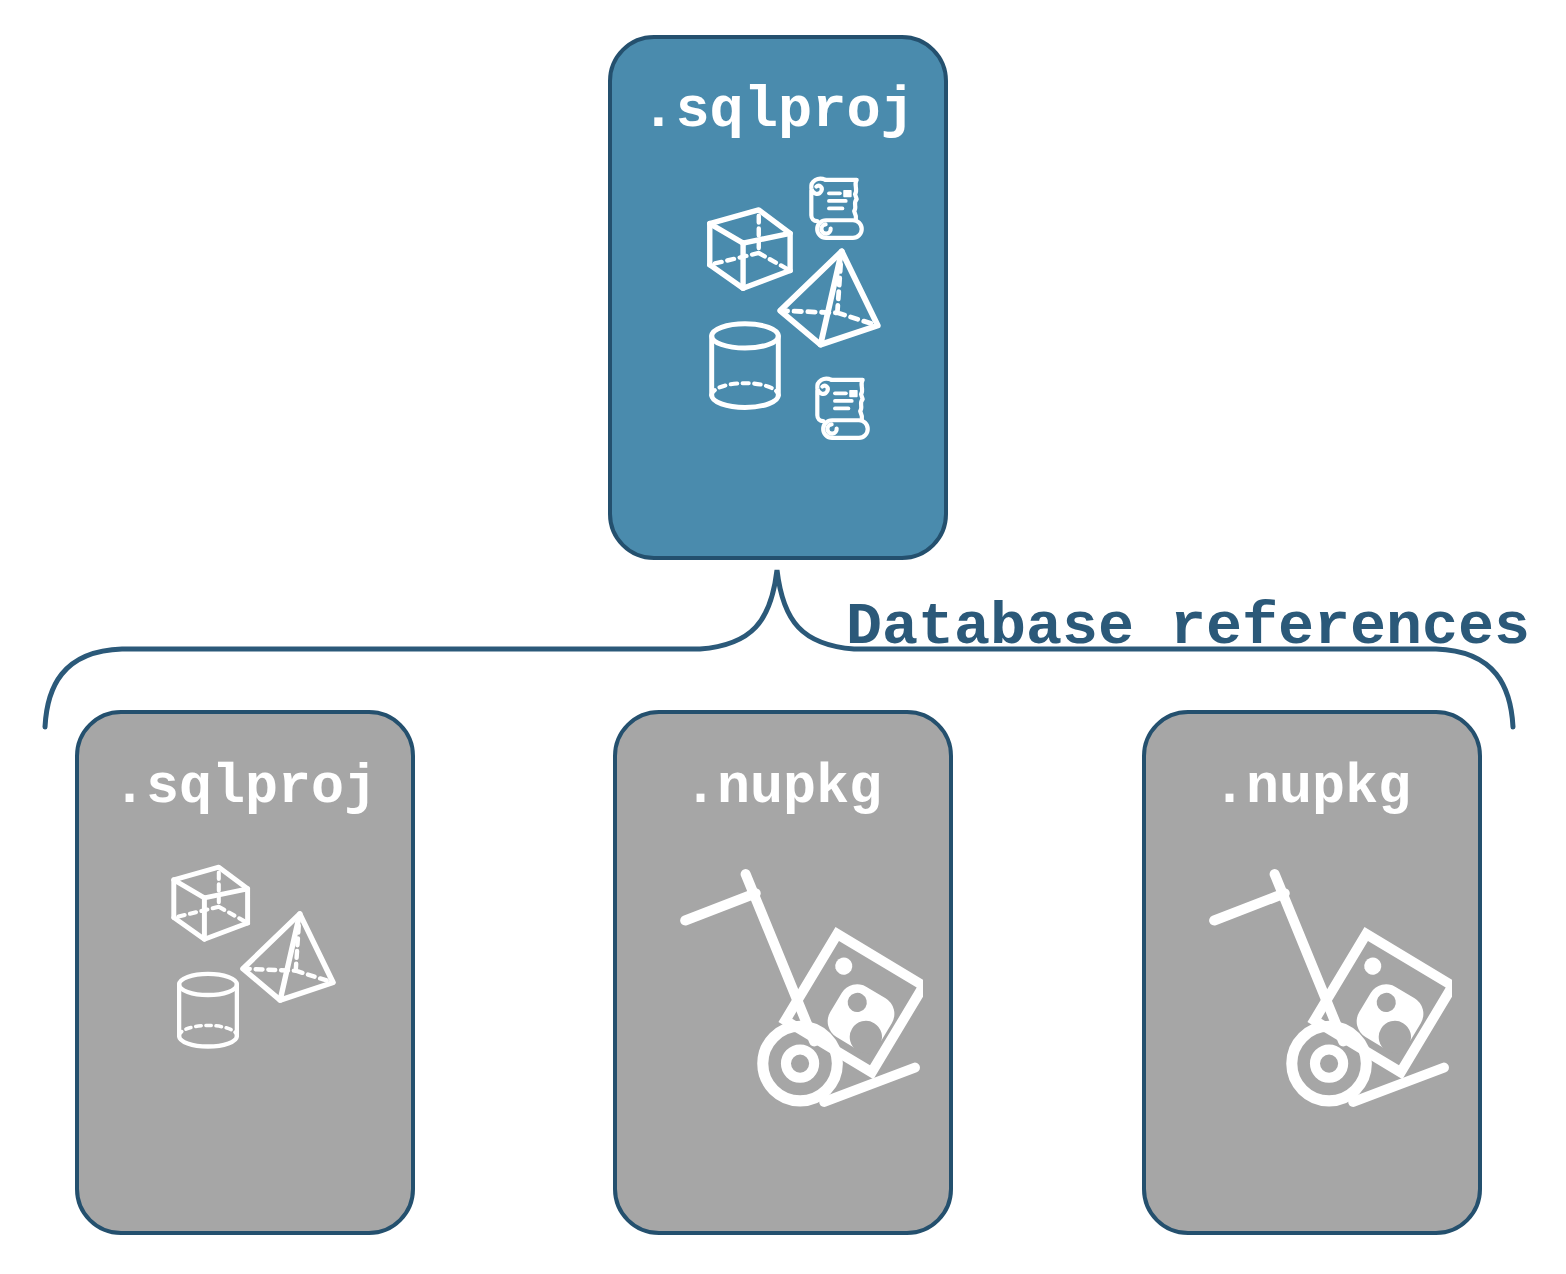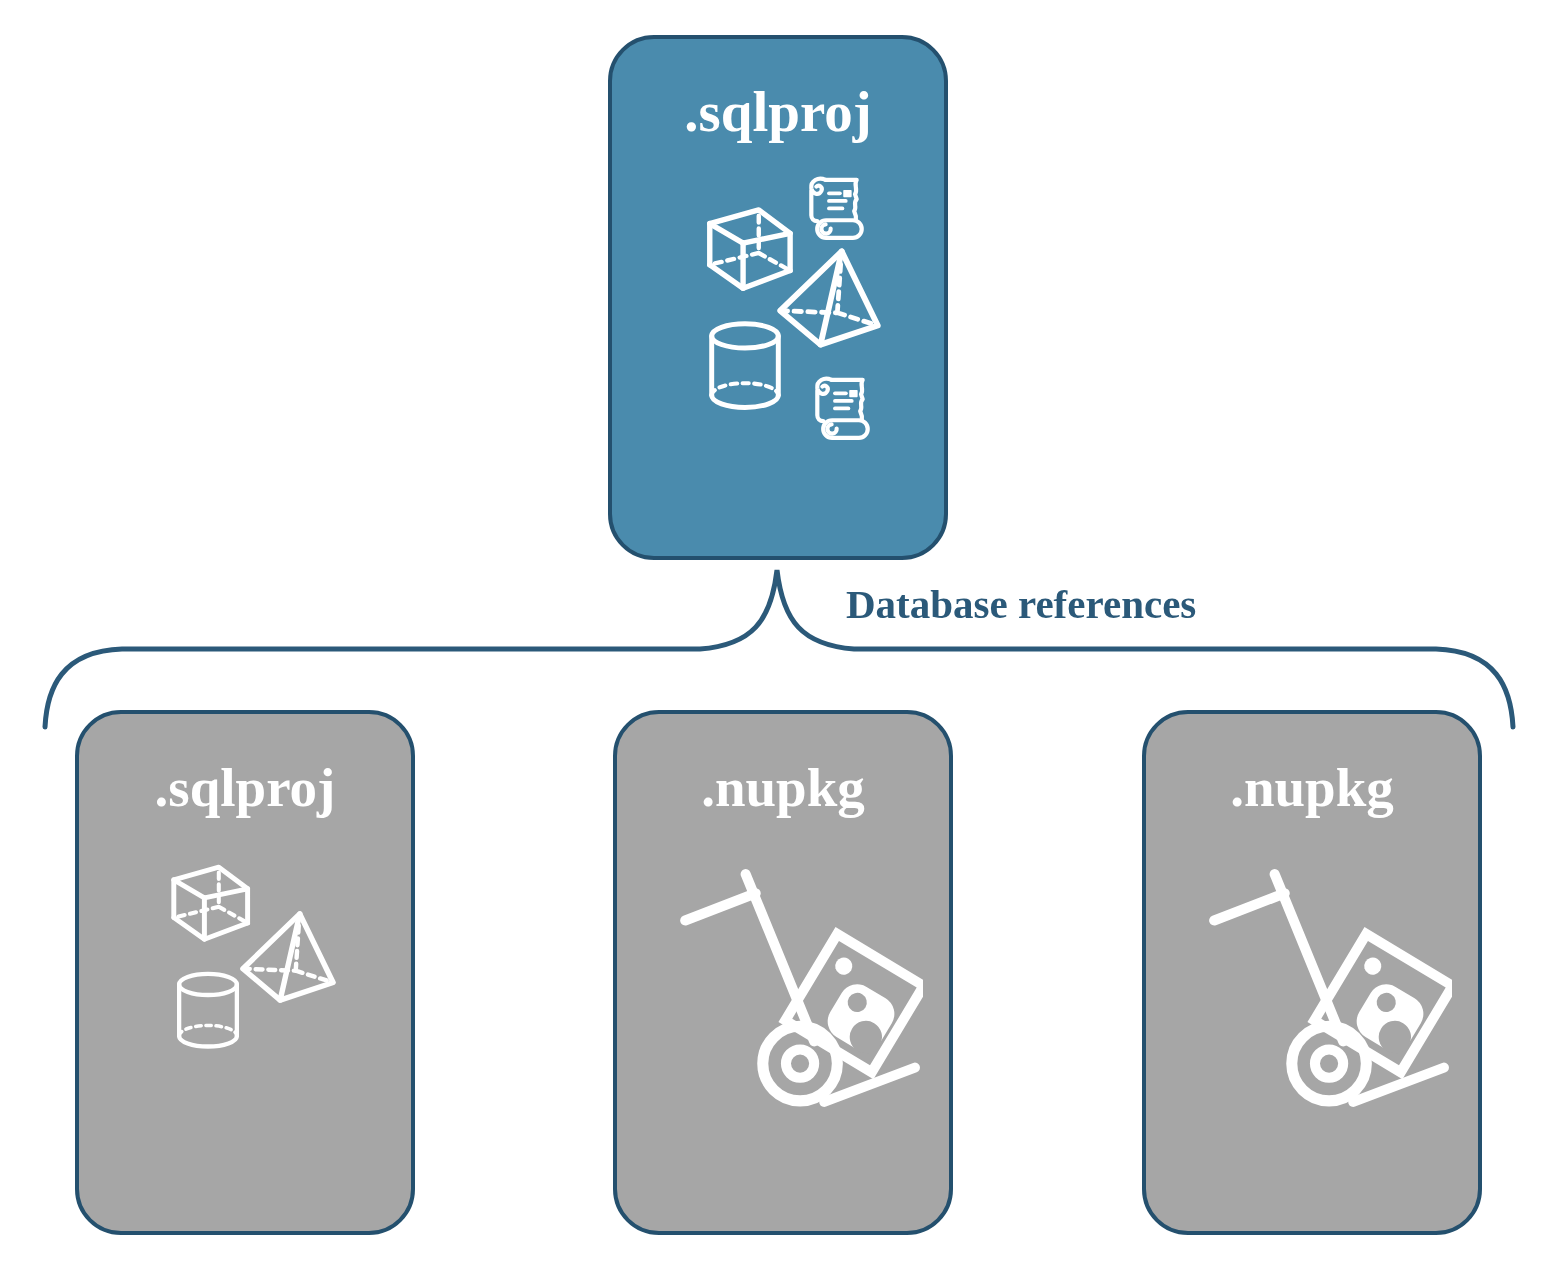--- a/index.html
+++ b/index.html
@@ -1,18 +1,18 @@
 <!DOCTYPE html>
 <html style="--root-fill: #4A8BAD; --node-border: #24506E; --child-fill: #A6A6A6; --accent: #2B5979; --icon: #FFFFFF;"><head>
 <meta charset="utf-8">
 <style>
   html,body{margin:0;padding:0;background:#fff;}
   .canvas{
     position:relative;width:1566px;height:1274px;background:#fff;overflow:hidden;
-    font-family:Liberation Serif, serif;
+    font-family:Liberation Mono, monospace;
   }
   .node{position:absolute;border-radius:46px;border:4px solid var(--node-border);box-sizing:border-box;}
   .node--root{left:608px;top:35px;width:340px;height:525px;background:var(--root-fill);}
   .node--child{width:340px;height:525px;background:var(--child-fill);top:710px;}
   .node--c1{left:75px;}
   .node--c2{left:613px;}
   .node--c3{left:1142px;}
   .node-title{
     position:absolute;left:0;right:0;text-align:center;color:#fff;font-weight:bold;
     letter-spacing:0px;line-height:1;
@@ -28,21 +28,21 @@
   .ic-cyl-r{left:88px;top:278px;width:90px;height:99px;}
   .ic-scroll2{left:186px;top:330px;width:84px;height:84px;}
   
   .ic-cube-c{left:84px;top:146px;width:90px;height:90px;}
   .ic-pyr-c{left:156px;top:194px;width:106px;height:98px;}
   .ic-cyl-c{left:90px;top:254px;width:78px;height:86px;}
   
   .ic-truck{left:44px;top:140px;width:262px;height:262px;}
   .brace{position:absolute;left:0;top:0;width:1566px;height:1274px;pointer-events:none;}
   .connector-label{
-    position:absolute;left:846px;top:582px;font-size:41px;font-weight:bold;
+    position:absolute;left:846px;top:594px;font-size:60px;font-weight:bold;
     color:var(--accent);line-height:1.1;white-space:nowrap;
   }
 </style>
 </head>
 <body>
 
 <svg width="0" height="0" style="position:absolute">
   <defs>
     <symbol id="i-cube" viewBox="0 0 100 100">
       <g fill="none" stroke="currentColor" stroke-width="5.5" stroke-linecap="round" stroke-linejoin="round">

